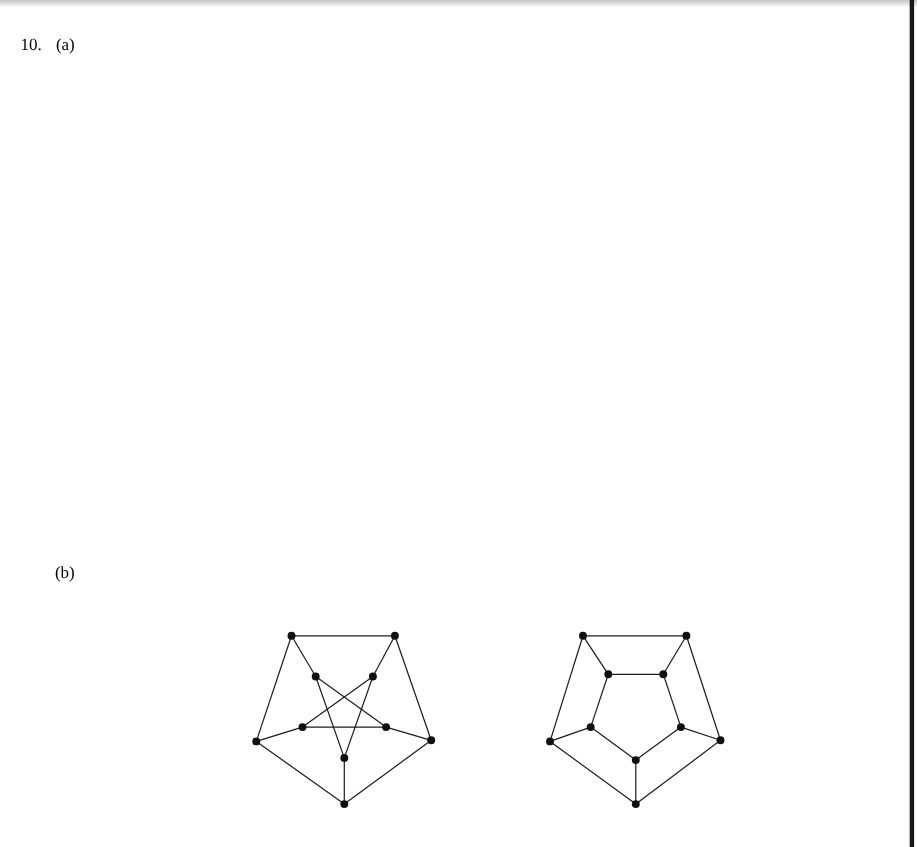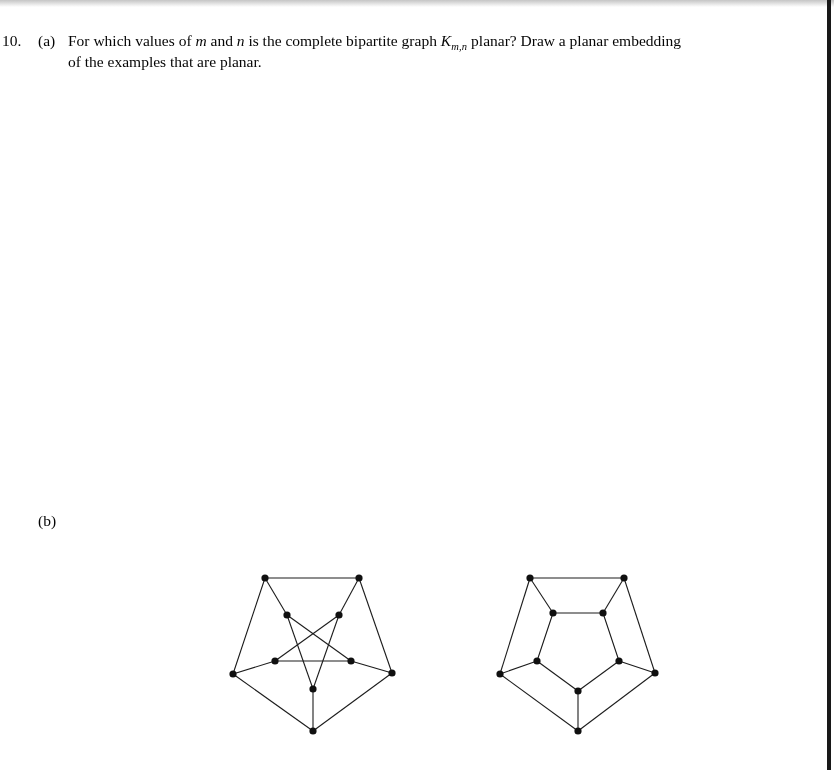--- a/index.html
+++ b/index.html
@@ -11,20 +11,21 @@
     font-family: "Liberation Serif", "DejaVu Serif", serif;
     color: #050505;
   }
   .problem {
     position: absolute;
     display: flex;
     align-items: flex-start;
     font-size: 15.5px;
     line-height: 21px;
     white-space: normal;
+    text-align: right;
   }
   #part-a { left: 2px; top: 30px; width: 830px; }
   #part-a .num { width: 36px; flex: 0 0 36px; }
   .plabel { width: 30px; flex: 0 0 30px; }
   #part-b { left: 38px; top: 510px; width: 790px; }
   .ptext { display: inline-block; }
   .mvar { font-style: italic; }
   sub.msub {
     font-style: italic;
     font-size: 10.5px;
@@ -49,21 +50,20 @@
   }
 </style>
 </head>
 <body>
 
 <div id="top-shadow"></div>
 
 <div class="problem" id="part-a">
   <span class="num">10.</span>
   <span class="plabel">(a)</span>
-  <span class="ptext"><span>For which values of </span><span class="mvar">m</span><span> and </span><span class="mvar">n</span><span> is the complete bipartite graph </span><span class="mvar">K</span><sub class="msub">m,n</sub><span> planar? Draw a planar embedding</span><br><span>of the examples that are planar.</span></span>
 </div>
 
 <div class="problem" id="part-b">
   <span class="plabel">(b)</span>
 </div>
 
 <svg id="graphs-canvas" width="834" height="770" viewBox="0 0 834 770" xmlns="http://www.w3.org/2000/svg">
     <g>
       <line x1="265" y1="578" x2="359" y2="578" stroke="#1c1c1c" stroke-width="1.1"></line>
       <line x1="359" y1="578" x2="392" y2="673" stroke="#1c1c1c" stroke-width="1.1"></line>

